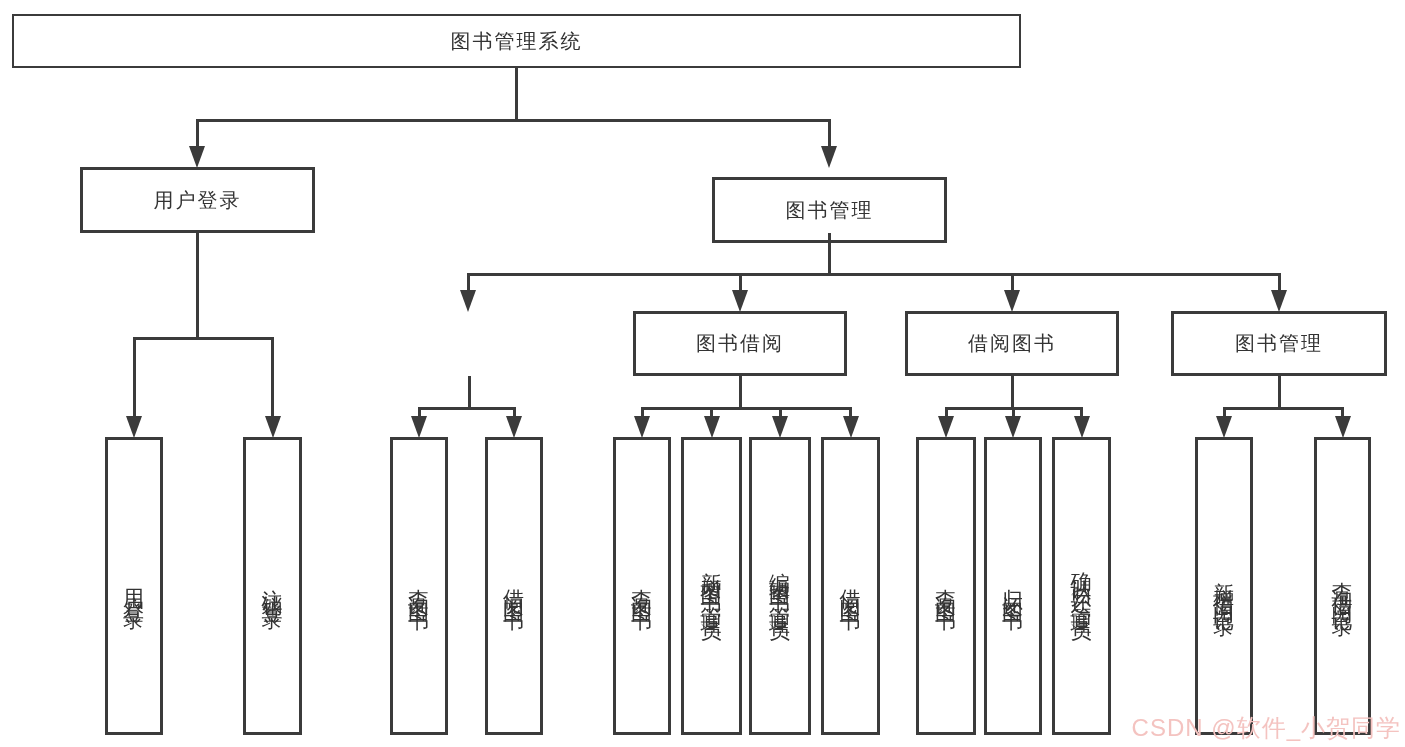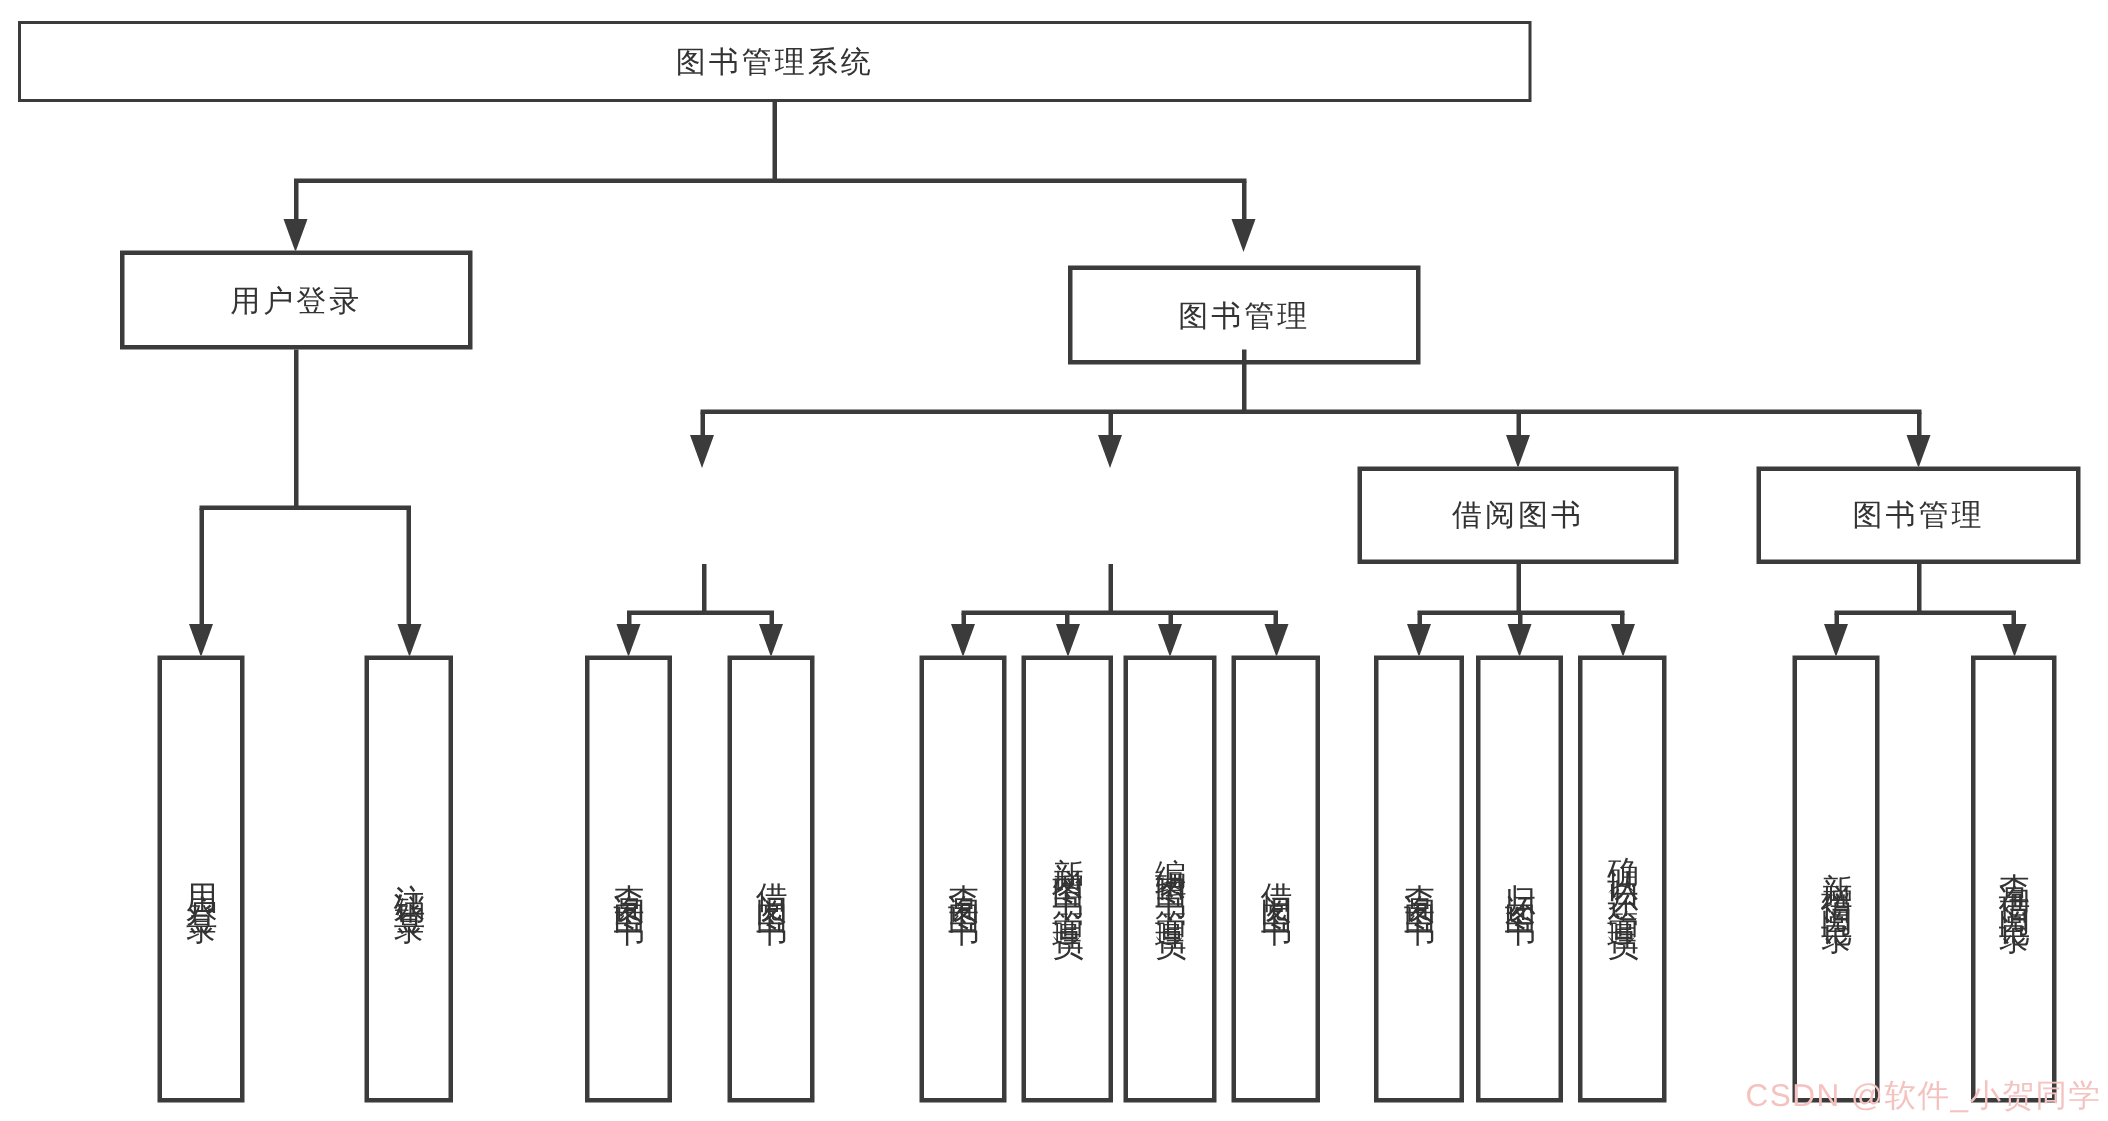--- a/index.html
+++ b/index.html
@@ -21,21 +21,21 @@
   }
   .vline{position:absolute;width:3px;background:var(--line,#3b3b3b);}
   .hline{position:absolute;height:3px;background:var(--line,#3b3b3b);}
   .arrow{
     position:absolute;width:0;height:0;
     border-left:8px solid transparent;border-right:8px solid transparent;
     border-top:22px solid var(--line,#3b3b3b);
   }
   .watermark{
     position:absolute;right:4px;bottom:3px;
-    font-size:21px;letter-spacing:1px;color:var(--watermark,#f4c3c0);margin-top:44px;
+    font-size:24px;letter-spacing:1px;color:var(--watermark,#f4c3c0);margin-top:44px;
   }
 </style>
 </head>
 <body>
 
 <div class="canvas">
 
   <div class="node root" style="left:12px;top:14px;width:1009px;height:54px;">图书管理系统</div>
 
   <div class="vline" style="left:514.5px;top:68px;height:53px;"></div>
@@ -59,20 +59,21 @@
   <div class="hline" style="left:466.5px;top:272.5px;width:814px;"></div>
   <div class="vline" style="left:466.5px;top:275px;height:17px;"></div>
   <div class="vline" style="left:738.5px;top:275px;height:17px;"></div>
   <div class="vline" style="left:1010.5px;top:275px;height:17px;"></div>
   <div class="vline" style="left:1277.5px;top:275px;height:17px;"></div>
   <div class="arrow" style="left:460px;top:290px;"></div>
   <div class="arrow" style="left:732px;top:290px;"></div>
   <div class="arrow" style="left:1004px;top:290px;"></div>
   <div class="arrow" style="left:1271px;top:290px;"></div>
 
+  <div class="node" style="left:633px;top:311px;width:214px;height:65px;">图书借阅</div>
   <div class="node" style="left:905px;top:311px;width:214px;height:65px;">借阅图书</div>
   <div class="node" style="left:1171px;top:311px;width:216px;height:65px;">图书管理</div>
 
   <div class="vline" style="left:467.5px;top:376px;height:32px;"></div>
   <div class="hline" style="left:417.5px;top:406.5px;width:98px;"></div>
   <div class="vline" style="left:417.5px;top:409px;height:9px;"></div>
   <div class="vline" style="left:512.5px;top:409px;height:9px;"></div>
   <div class="arrow" style="left:411px;top:416px;"></div>
   <div class="arrow" style="left:506px;top:416px;"></div>
 

